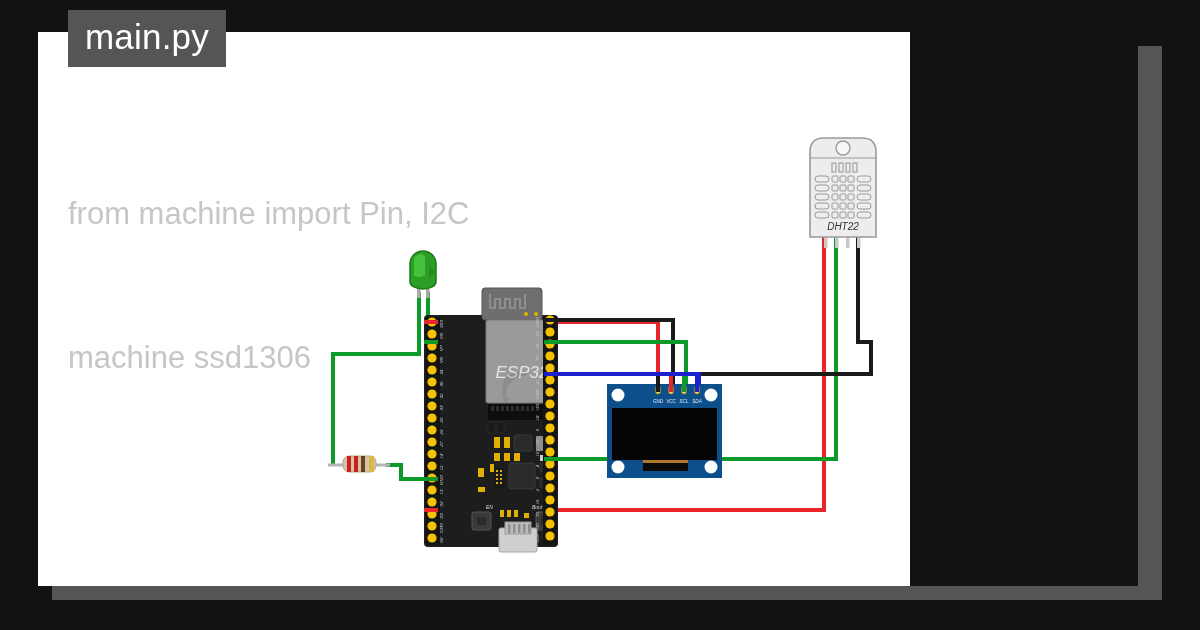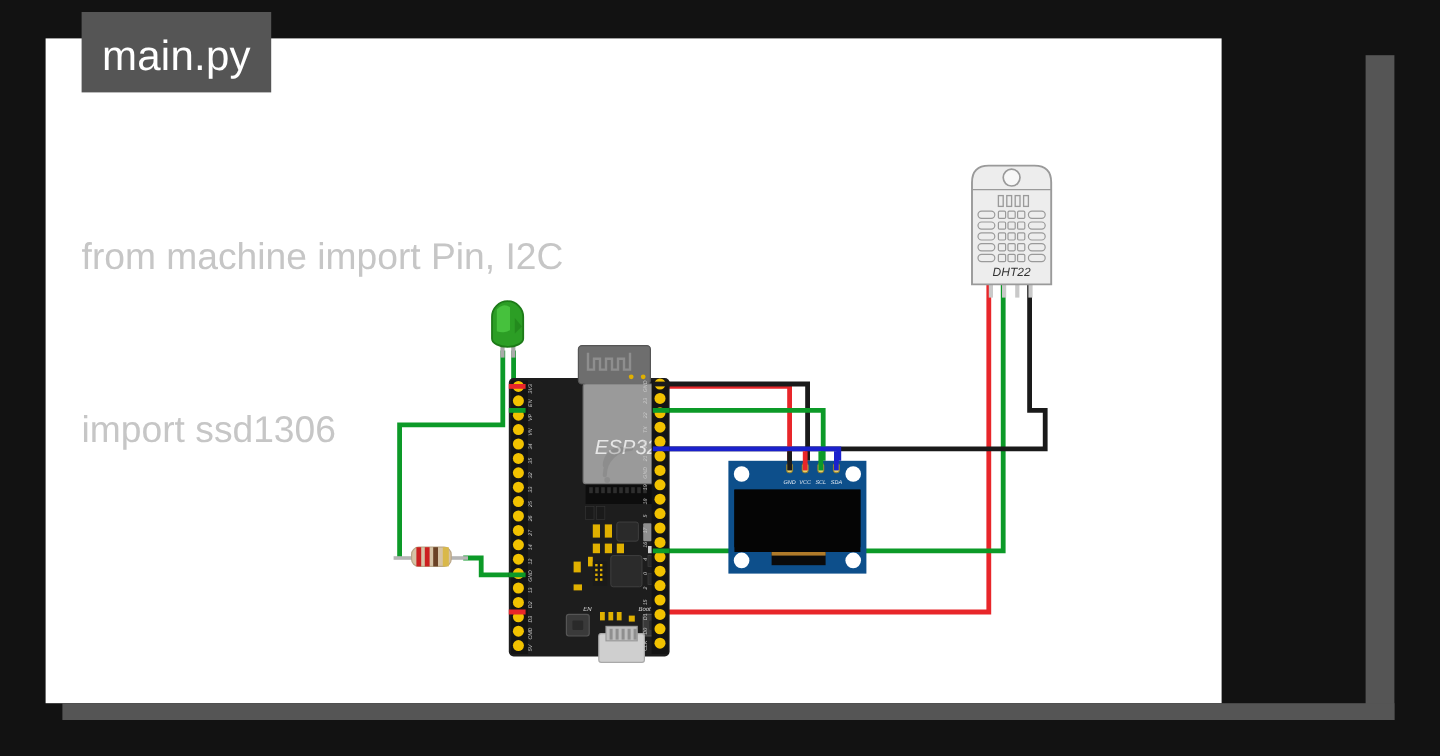--- a/index.html
+++ b/index.html
@@ -6,37 +6,37 @@
   html,body{margin:0;padding:0;}
   body{
     width:1200px;height:630px;overflow:hidden;
     background:#121212;
     font-family:"Liberation Sans",sans-serif;
   }
   #stage{position:relative;width:1200px;height:630px;}
 
   
   #canvas{
-    position:absolute;left:38px;top:32px;width:980px;height:554px;
+    position:absolute;left:38px;top:32px;width:872px;height:554px;
     background:#ffffff;overflow:hidden;
   }
   
   #gutter-right{
     position:absolute;left:1138px;top:46px;width:24px;height:554px;
     background:#555555;
   }
   #gutter-bottom{
     position:absolute;left:52px;top:586px;width:1110px;height:14px;
     background:#555555;
   }
 
   
   #filetab{
     position:absolute;left:68px;top:10px;
-    padding:16px 17px 9px 17px;
+    padding:6px 17px 9px 17px;
     background:#555555;
     color:#ffffff;
     font-size:35px;
     line-height:42px;
     letter-spacing:.2px;
     white-space:nowrap;
     z-index:40;
   }
 
   
@@ -64,21 +64,21 @@
 </style>
 </head>
 <body>
 
 <div id="stage">
 
   <div id="canvas">
 
     <div id="code">
       <span class="ln">from machine import Pin, I2C</span>
-      <span class="ln">import ssd1306</span>
+      <span class="ln">machine ssd1306</span>
       <span class="ln"></span>
       
       
       
       
       
       
       
       
     </div>

